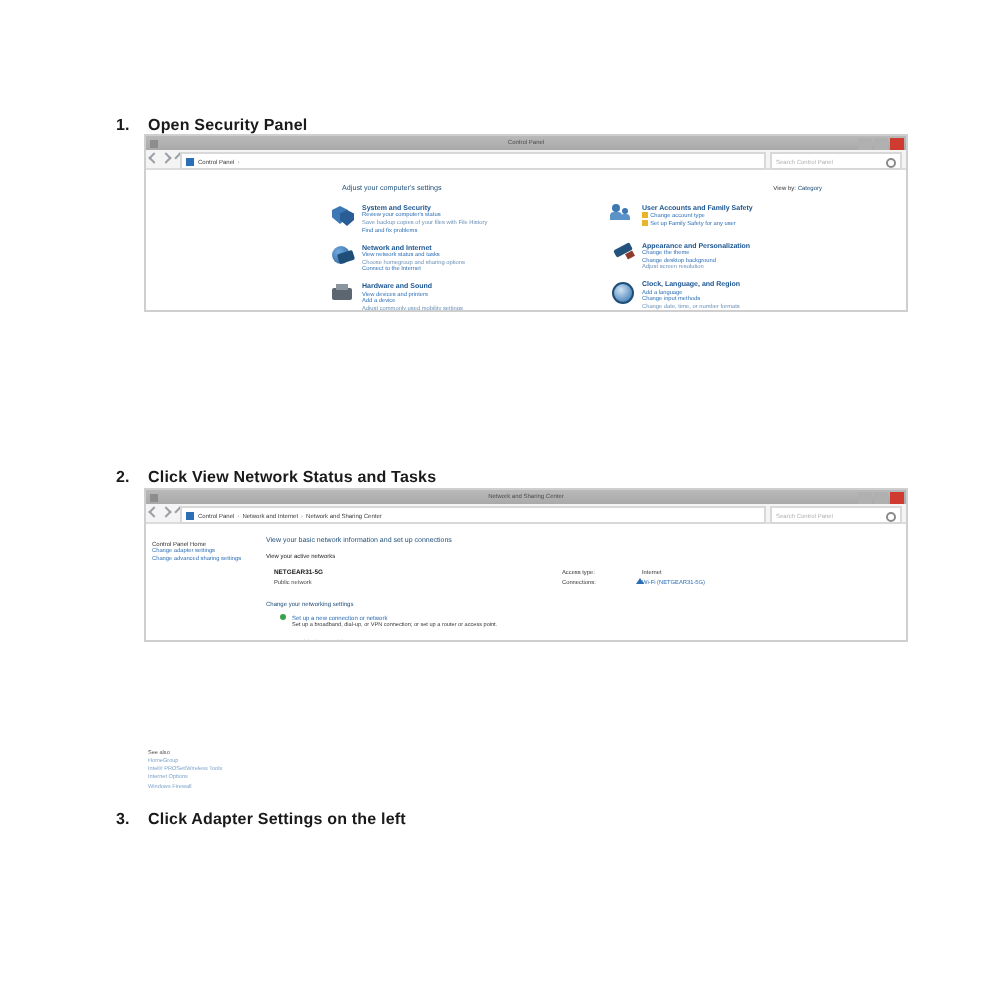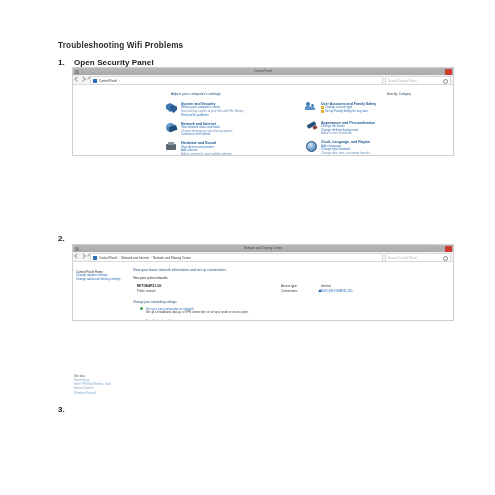--- a/index.html
+++ b/index.html
@@ -115,33 +115,34 @@
   
   #seealso{position:absolute;left:74px;top:374px;width:70px;}
   #seealso .sa-h{font-size:2.8px;color:#555;line-height:4px;}
   #seealso .sa-l{font-size:2.8px;color:#7fa5cc;line-height:4.2px;white-space:nowrap;}
 </style>
 </head>
 <body>
 
 <div class="page">
 
-  <div class="doc-title">Troubleshooting Wifi Problems</div>
 
   <div class="step" id="step1">
     <span class="num">1.</span>
     <span class="txt">Open Security Panel</span>
   </div>
 
   <div class="step" id="step2">
     <span class="num">2.</span>
+    <span class="txt">Click View Network Status and Tasks</span>
   </div>
 
   <div class="step" id="step3">
     <span class="num">3.</span>
+    <span class="txt">Click Adapter Settings on the left</span>
   </div>
 
   <div class="win" id="win-cp">
 
     <div class="titlebar">
       <span class="tb-icon"></span>
       <span class="tb-title">Control Panel</span>
       <span class="tb-btns">
         <span class="tb-btn"></span>
         <span class="tb-btn"></span>

